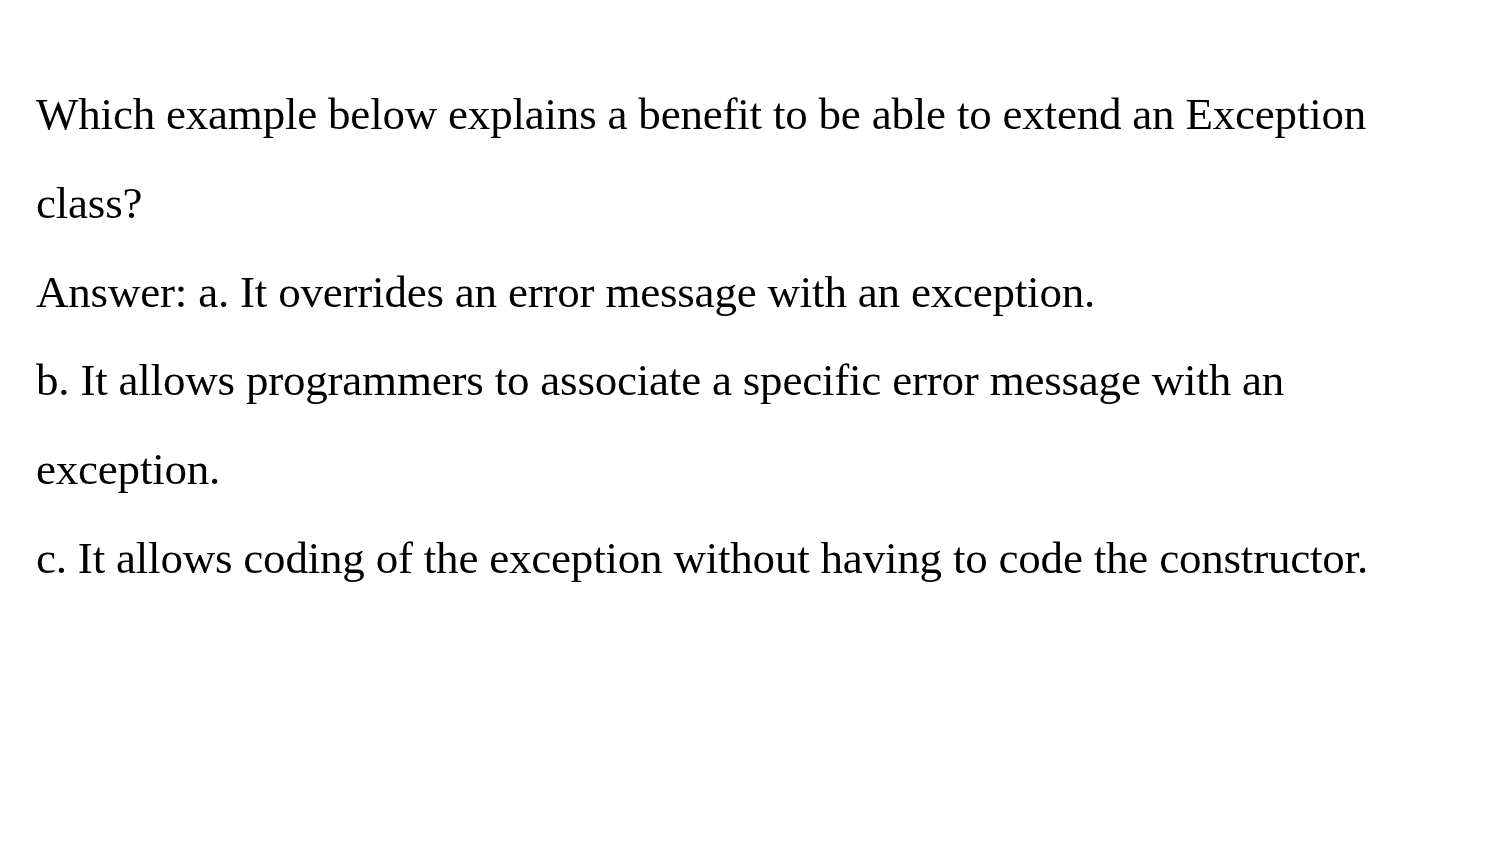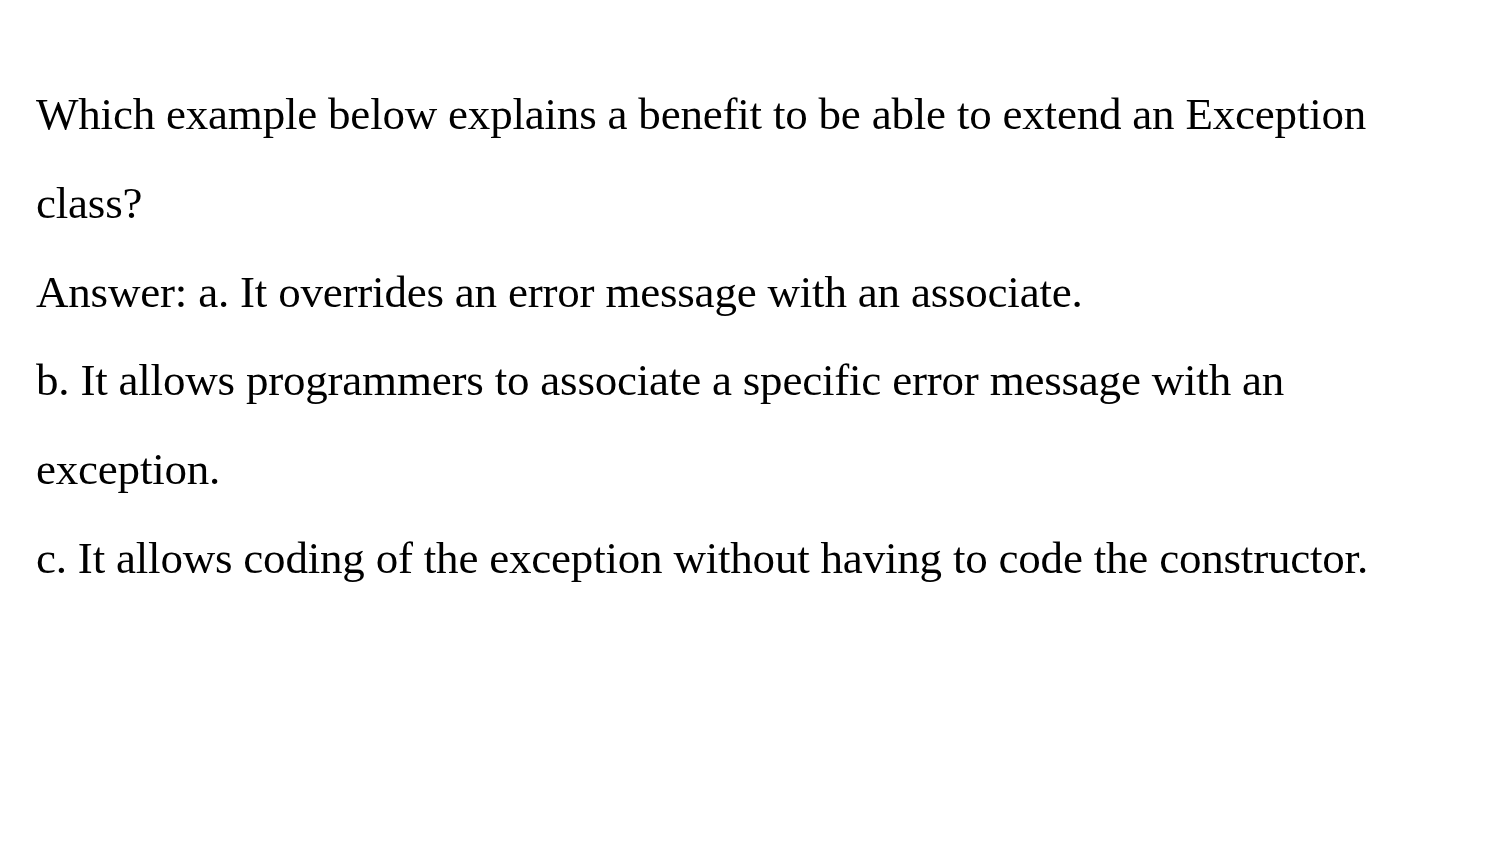--- a/index.html
+++ b/index.html
@@ -24,16 +24,16 @@
   .para {
     display: inline;
     font-family: Liberation Serif, serif;
   }
 </style>
 </head>
 <body>
 
 <div class="content">
   <span class="para">Which example below explains a benefit to be able to extend an Exception class?</span><br>
-  <span class="para">Answer: </span><span class="para">a. It overrides an error message with an associate.</span><br>
+  <span class="para">Answer: </span><span class="para">a. It overrides an error message with an exception.</span><br>
   <span class="para">b. It allows programmers to associate a specific error message with an exception.</span><br>
   <span class="para">c. It allows coding of the exception without having to code the constructor.</span>
 </div>
 
 </body></html>

